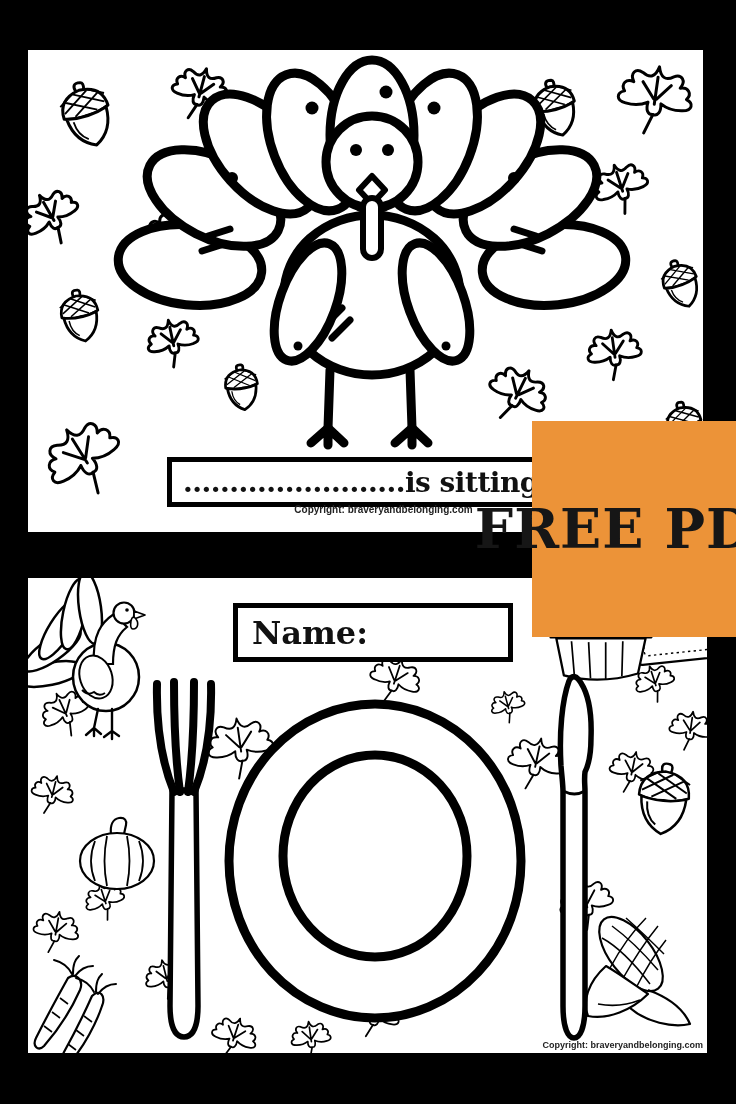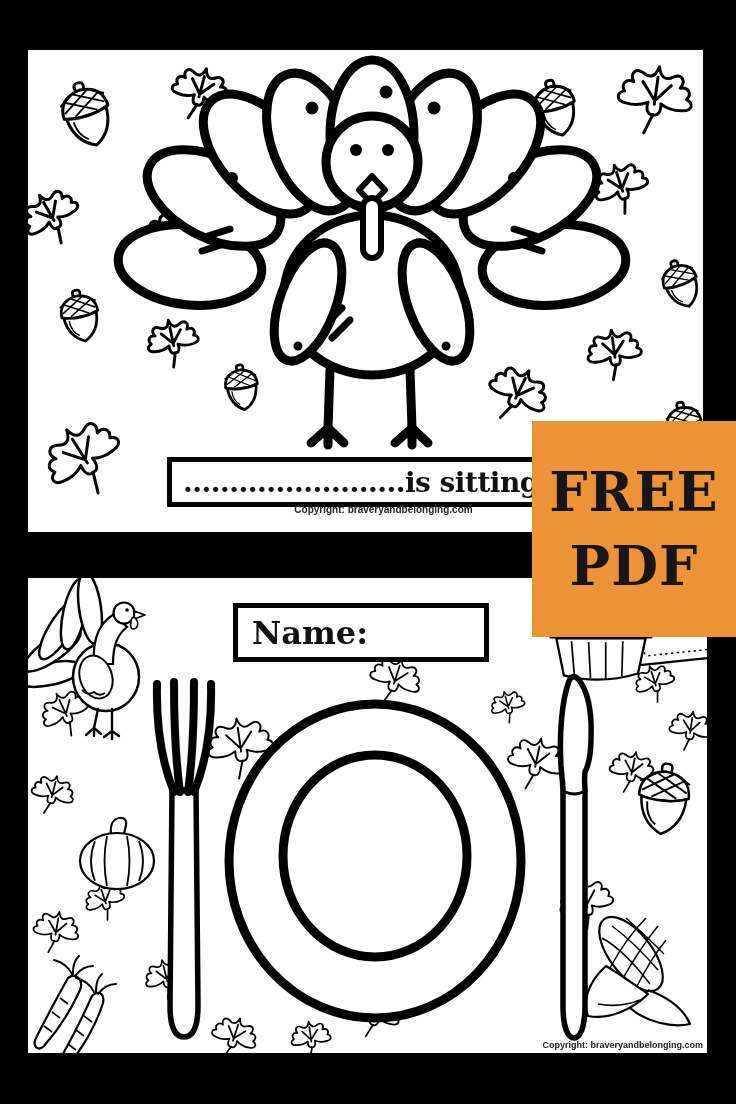--- a/index.html
+++ b/index.html
@@ -14,27 +14,27 @@
     border:5px solid #000;box-sizing:border-box;display:flex;align-items:center;
     padding-left:11px;background:#fff;overflow:hidden;}
   .caption-text{font-family:"DejaVu Serif",serif;font-weight:bold;font-size:28px;
     color:#111;white-space:nowrap;letter-spacing:-0.5px;}
 
   .copyright{position:absolute;font-family:"Liberation Sans",sans-serif;
     font-weight:bold;color:#222;margin-left:36px;}
   .copyright-top{left:0;right:0;top:454px;text-align:center;font-size:10px;}
   .copyright-bottom{right:4px;bottom:3px;font-size:9px;}
 
-  .name-box{position:absolute;left:205px;top:25px;width:256px;height:59px;
+  .name-box{position:absolute;left:205px;top:25px;width:280px;height:59px;
     border:5px solid #000;box-sizing:border-box;display:flex;align-items:center;
     padding-left:14px;background:#fff;}
   .name-label{font-family:"DejaVu Serif",serif;font-weight:bold;font-size:32px;color:#111;}
 
   .badge{position:absolute;left:532px;top:421px;width:204px;height:216px;
-    background:#EC9338;display:flex;flex-direction:column;align-items:center;
+    background:#EC9338;display:flex;flex-direction:row;align-items:center;
     justify-content:center;gap:20px;}
   .badge div{font-family:"DejaVu Serif",serif;font-weight:bold;font-size:54px;
     line-height:1;color:#161616;letter-spacing:1px;}
 </style>
 </head>
 <body>
 
 <div class="stage">
 
   <div class="placemat placemat-top">

